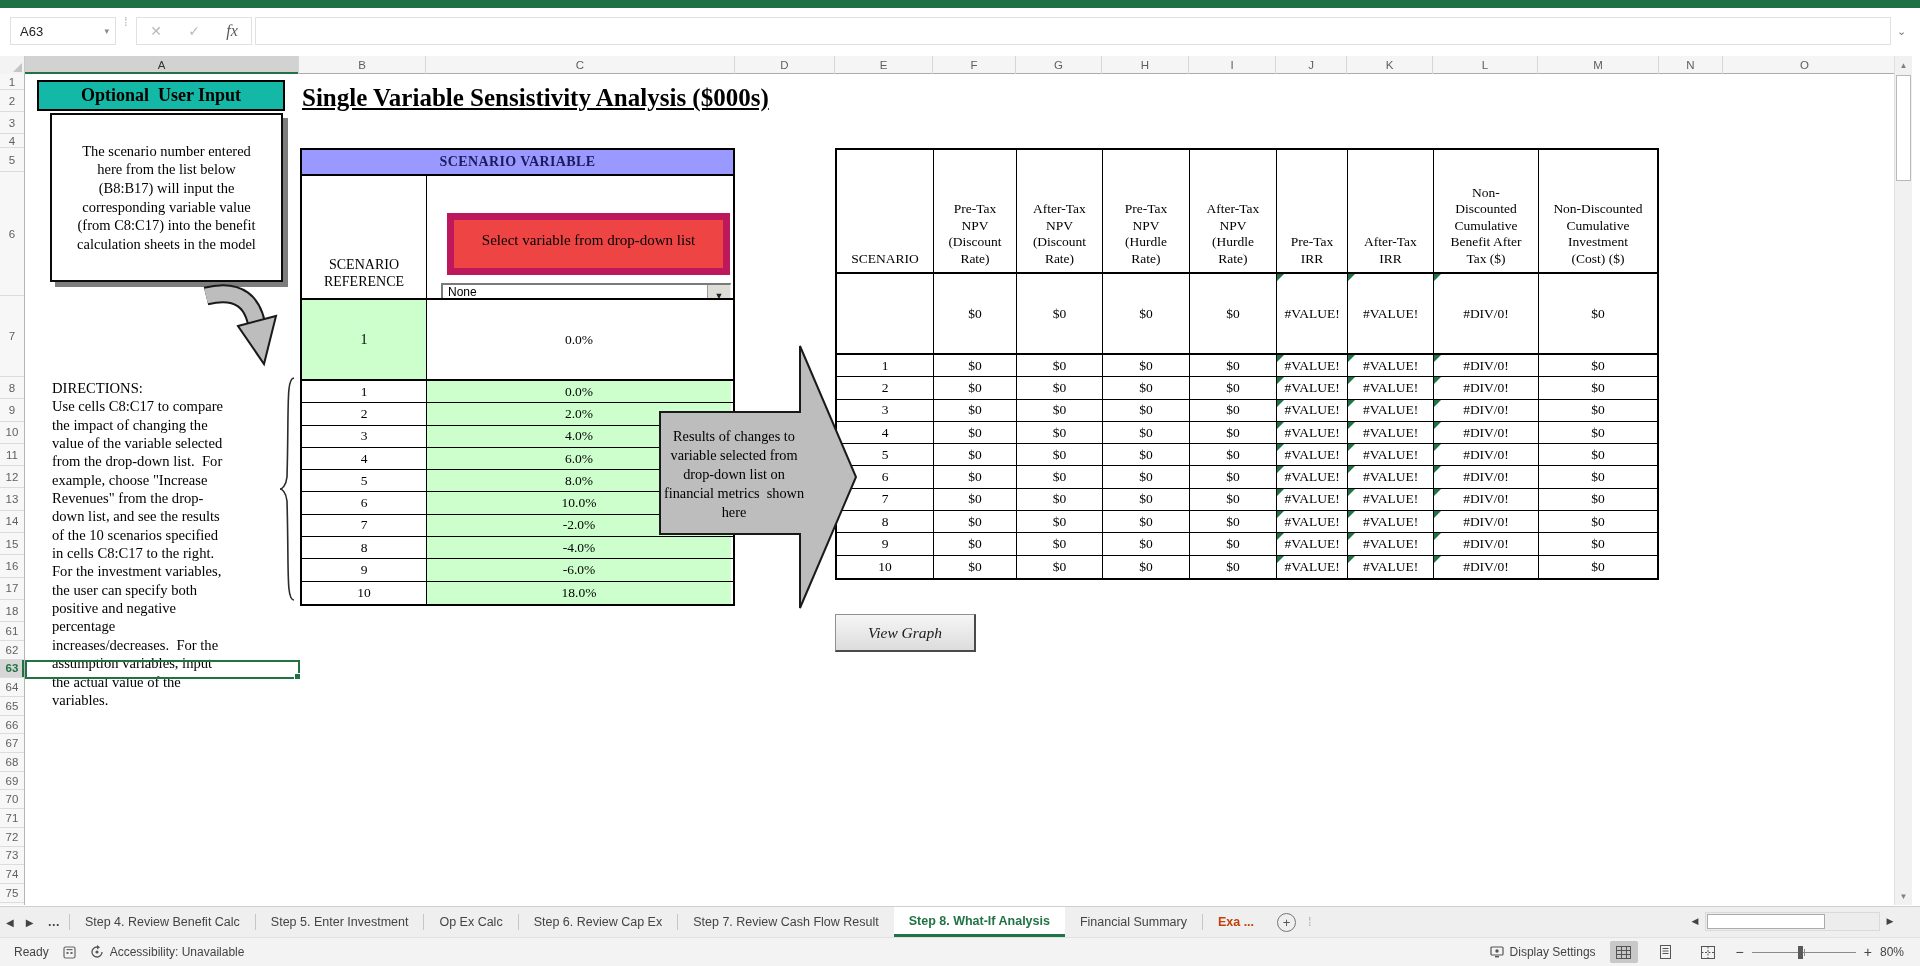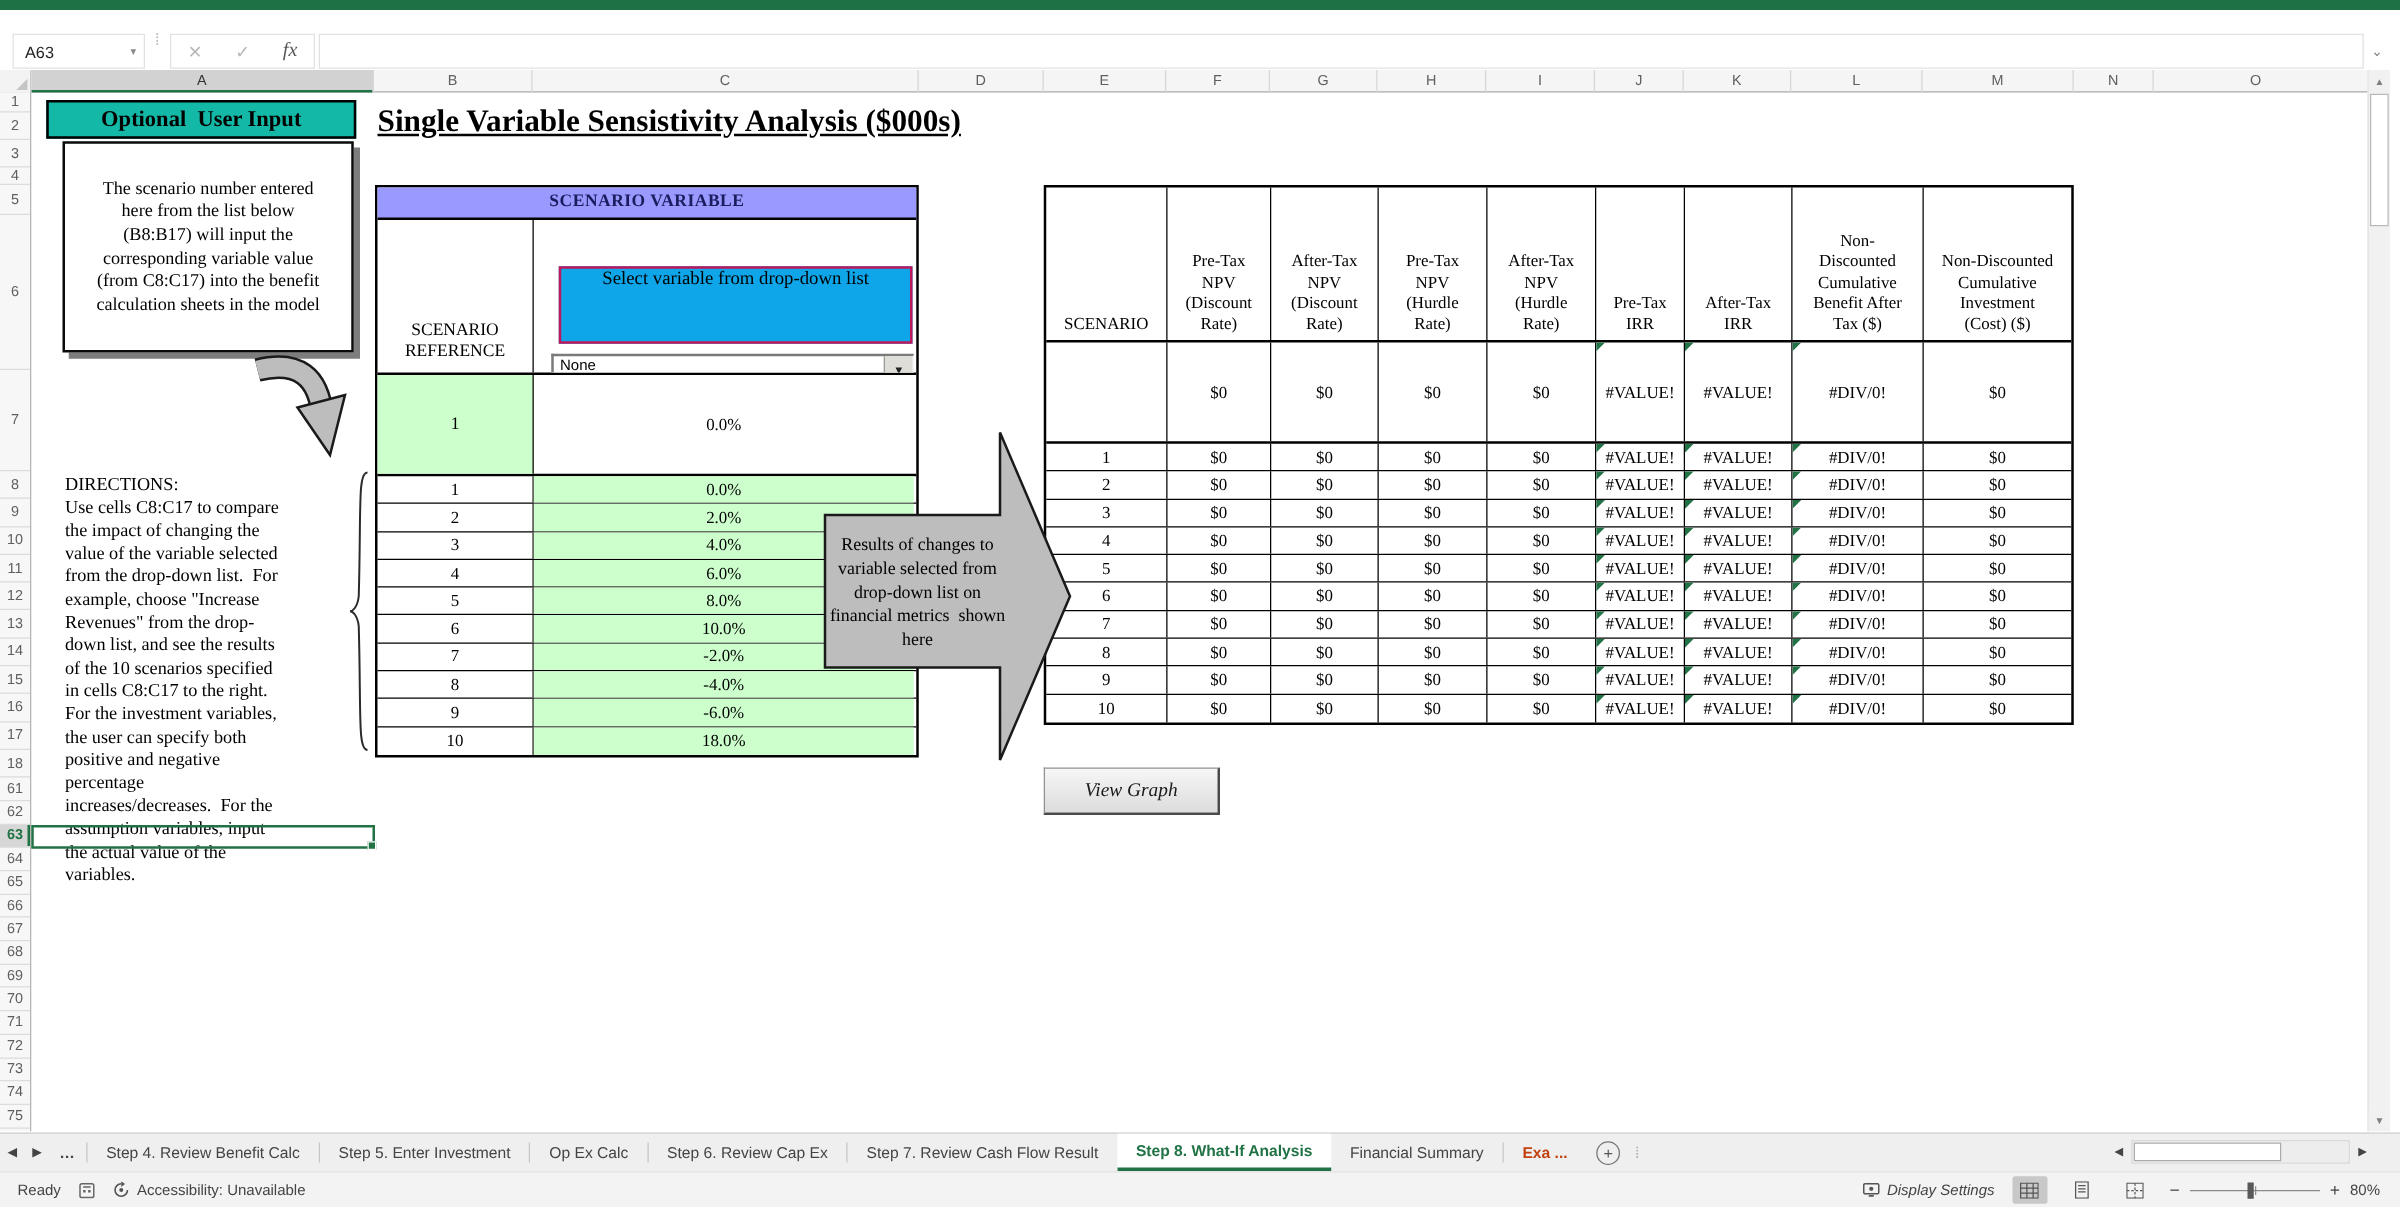--- a/index.html
+++ b/index.html
@@ -2,21 +2,21 @@
 <html><head>
 <meta charset="utf-8">
 <style>
   html,body{margin:0;padding:0;background:#fff;}
   #app{position:relative;width:1920px;height:966px;background:#fff;overflow:hidden;
        font-family:"Liberation Sans",sans-serif;-webkit-font-smoothing:antialiased;}
   .abs{position:absolute;}
 
   
   .titlebar{left:0;top:0;width:1920px;height:8px;background:#1E7145;}
-  .fbar{left:0;top:20px;width:1528px;height:42px;background:#fff;}
+  .fbar{left:0;top:10px;width:1528px;height:42px;background:#fff;}
   .namebox{left:10px;top:7px;width:106px;height:28px;border:1px solid #e1e1e1;background:#fff;
            display:flex;align-items:center;font-size:13px;color:#222;padding-left:9px;box-sizing:border-box;}
   .nb-caret{position:absolute;right:6px;top:8px;font-size:9px;color:#8a8a8a;}
   .fbar-dots{left:124px;top:9px;width:6px;height:24px;color:#b5b5b5;font-size:13px;line-height:6px;letter-spacing:0;}
   .fxgroup{left:136px;top:7px;width:116px;height:28px;border:1px solid #e1e1e1;background:#fff;
            display:flex;align-items:center;justify-content:space-around;box-sizing:border-box;}
   .icon-x,.icon-check{color:#b9b9b9;font-size:14px;}
   .icon-fx{font-family:"Liberation Serif",serif;font-style:italic;font-size:16px;color:#595959;}
   .finput{left:255px;top:7px;width:1636px;height:28px;border:1px solid #e1e1e1;background:#fff;box-sizing:border-box;
           font-size:13px;color:#222;display:flex;align-items:center;padding-left:6px;}
@@ -68,22 +68,22 @@
   .cell{box-sizing:border-box;border-right:1px solid #000;display:flex;align-items:center;justify-content:center;
         font-family:"Liberation Serif","DejaVu Serif",serif;font-size:13.5px;color:#000;overflow:hidden;position:relative;}
 
   .scn{left:300px;top:148px;width:435px;}
   .sb{width:125px;} .sc{width:304px;border-right:none;}
   .scn .hdr .sb{align-items:flex-end;justify-content:center;padding-bottom:8px;text-align:center;
                 font-size:14px;line-height:17px;white-space:pre;}
   .scn .hdr .sc{display:block;position:relative;}
   .scn .sum .sb{background:#CCFFCC;font-size:14px;}
   .scn .data .sc{background:#CCFFCC;}
-  .selhint{position:absolute;left:20px;top:37px;width:283px;height:62px;background:#0ea5e9;border:2px solid #be185d;
-           box-sizing:border-box;display:flex;justify-content:center;font-size:15px;
+  .selhint{position:absolute;left:20px;top:37px;width:283px;height:62px;background:#ef4444;border:7px solid #be185d;
+           box-sizing:border-box;display:flex;justify-content:center;padding-top:12px;font-size:15px;
            font-family:"Liberation Serif",serif;}
   .combo{position:absolute;left:14px;top:107px;width:291px;height:26px;background:#fff;box-sizing:border-box;
          border:2px solid;border-color:#7a7a7a #f0f0f0 #f0f0f0 #7a7a7a;display:flex;align-items:flex-start;}
   .combo-val{font-size:12px;padding-left:5px;color:#000;font-family:"Liberation Sans",sans-serif;}
   .combo-btn{position:absolute;right:0;top:0;bottom:0;width:22px;background:#DFDDD8;border-left:1px solid #9a9a9a;
              display:flex;align-items:center;justify-content:center;font-size:9px;color:#222;}
 
   .out{left:835px;top:148px;width:824px;}
   .c0{width:97px;} .c1{width:83px;} .c2{width:86px;} .c3{width:87px;} .c4{width:87px;}
   .c5{width:71px;} .c6{width:86px;} .c7{width:105px;} .c8{flex:1;border-right:none;}
@@ -545,21 +545,21 @@
     </div>
     <div class="sb-item">
       <svg width="14" height="14" viewBox="0 0 14 14">
           <path d="M12 7 A5 5 0 1 1 7 2" fill="none" stroke="#555" stroke-width="1.3"></path>
           <polygon points="7,0 7,4.5 10,2.2" fill="#555"></polygon>
           <circle cx="7" cy="7" r="1.6" fill="#555"></circle>
         </svg>
       <span>Accessibility: Unavailable</span>
     </div>
     <div class="sb-right">
-      <div class="sb-item" style="margin-left:16px;font-style:italic;">
+      <div class="sb-item" style="margin-left:16px;">
         <svg width="14" height="13" viewBox="0 0 14 13">
             <rect x="1" y="1" width="12" height="8" rx="1" fill="none" stroke="#555" stroke-width="1.2"></rect>
             <rect x="5" y="10" width="4" height="1.4" fill="#555"></rect>
             <circle cx="7" cy="5" r="1.7" fill="#555"></circle>
           </svg>
         <span>Display Settings</span>
       </div>
       <div class="viewbtn selected">
         <svg width="15" height="13" viewBox="0 0 15 13">
             <rect x="0.5" y="0.5" width="14" height="12" fill="none" stroke="#555"></rect>

